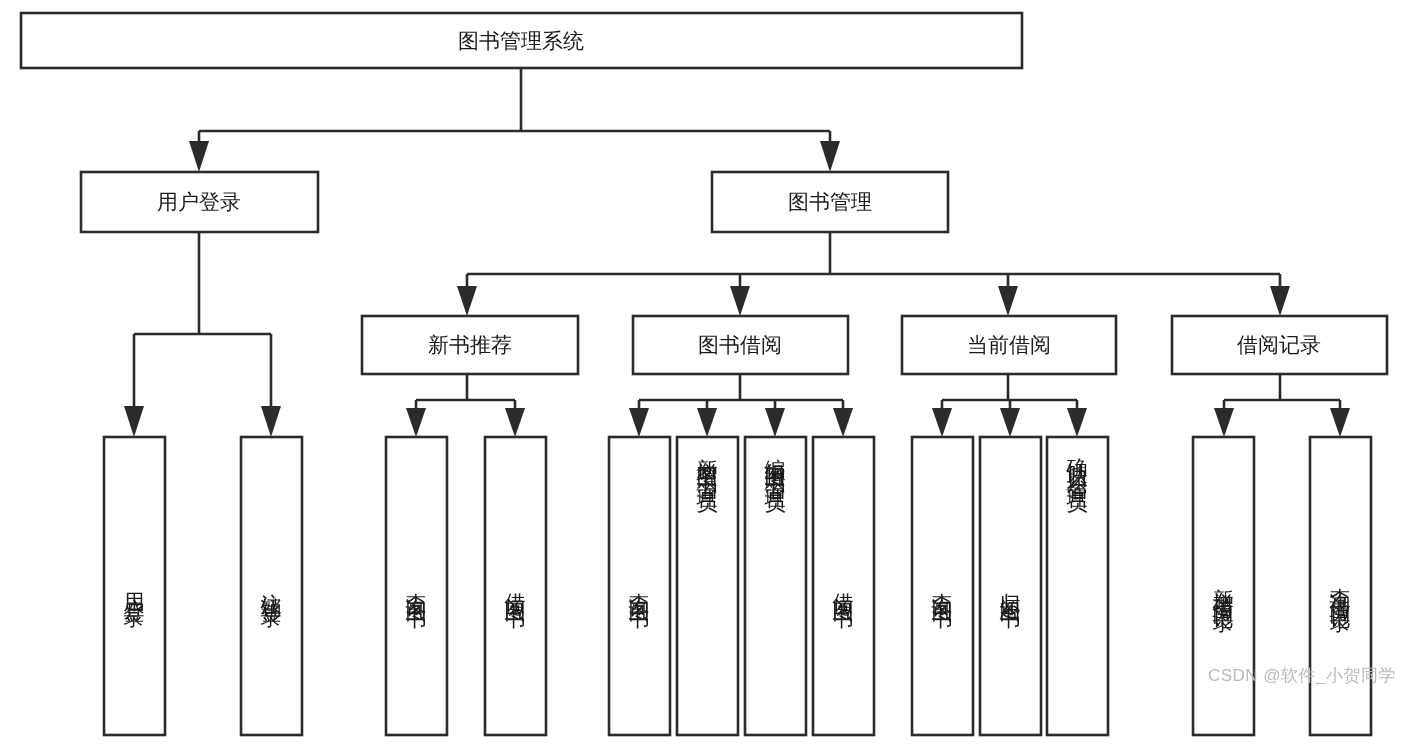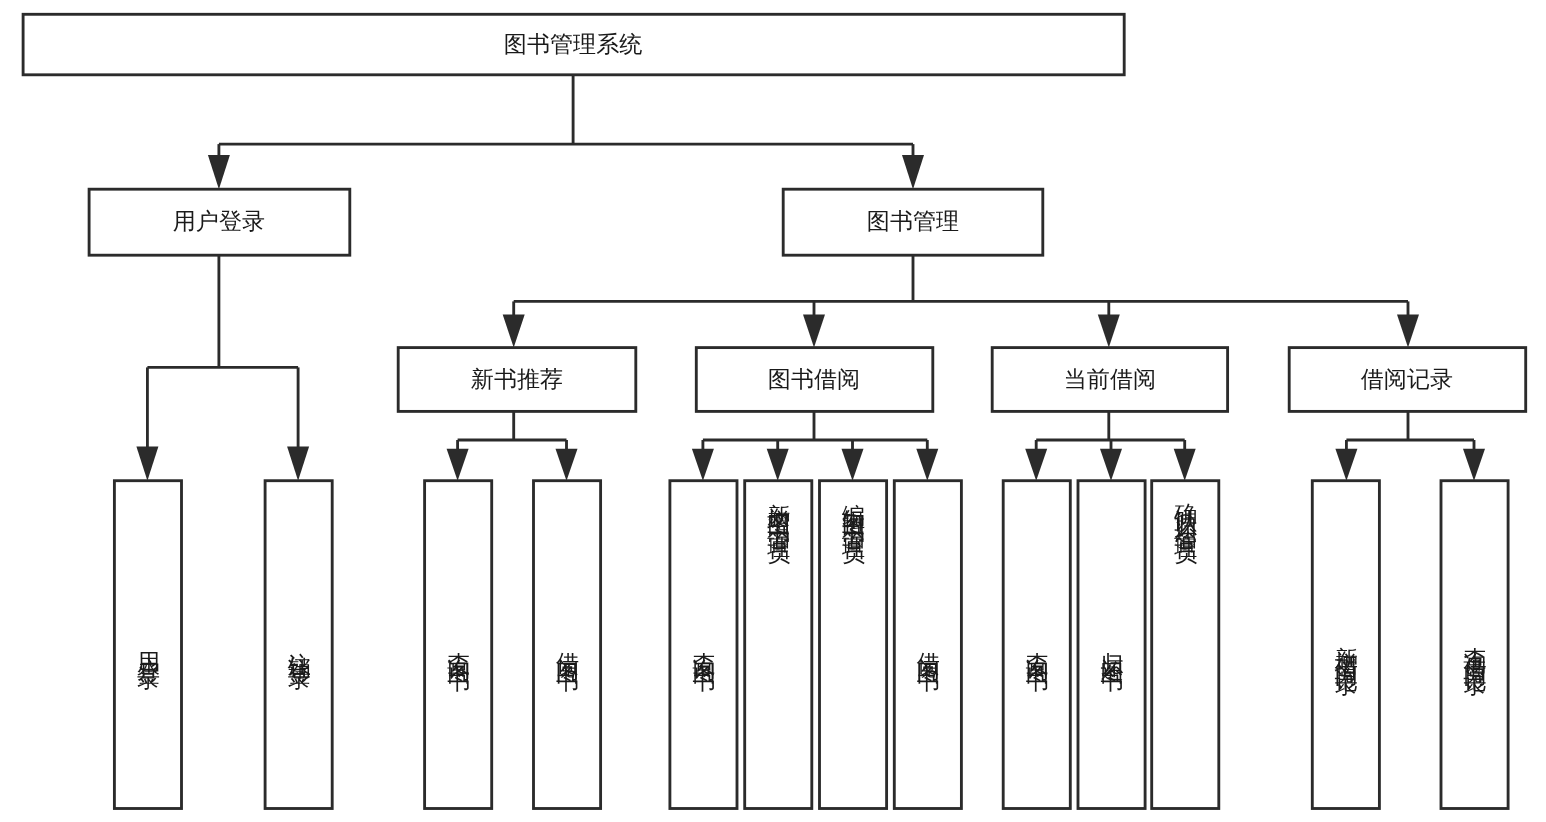--- a/index.html
+++ b/index.html
@@ -255,14 +255,15 @@
     <span class="vlabel" style="padding-top:4px;">确认归还（管理员）</span>
   </div>
 
   <div class="vlabel-wrap" style="left:1193px; top:437px; width:61px; height:298px;">
     <span class="vlabel">新增借阅记录</span>
   </div>
   <div class="vlabel-wrap" style="left:1310px; top:437px; width:61px; height:298px;">
     <span class="vlabel">查询借阅记录</span>
   </div>
 
+  <div class="watermark">CSDN @软件_小贺同学</div>
 
 </div>
 
 </body></html>

